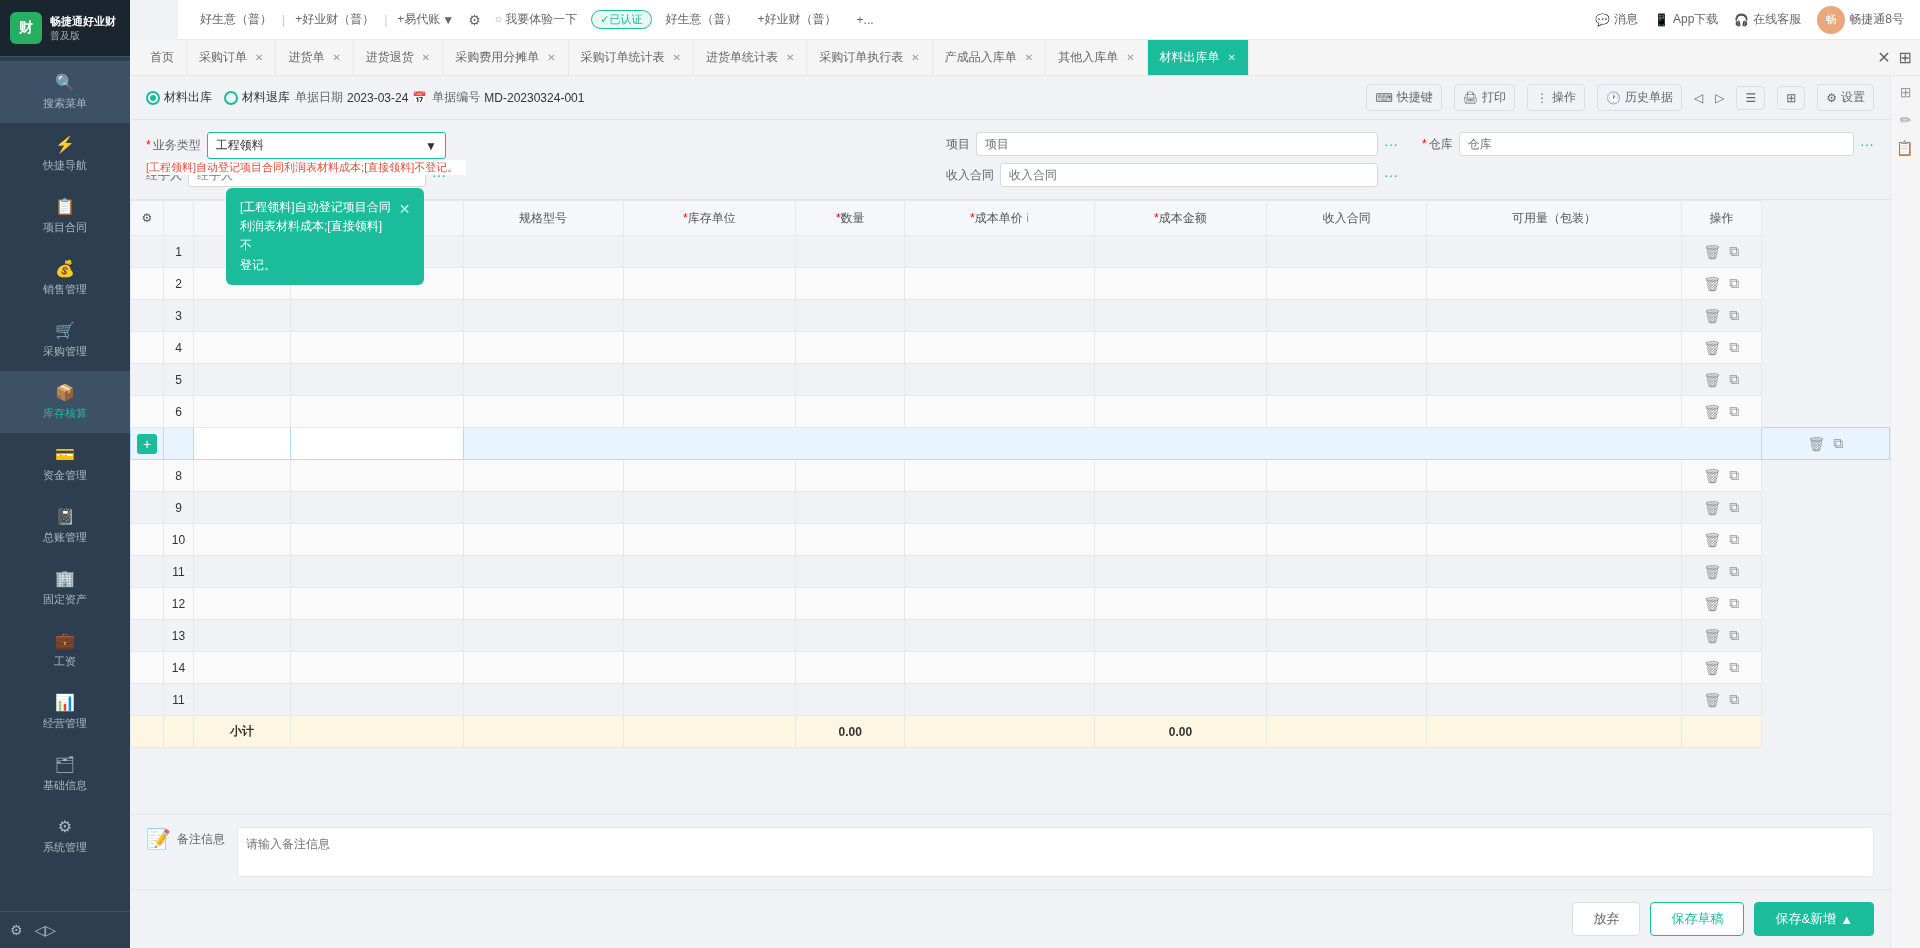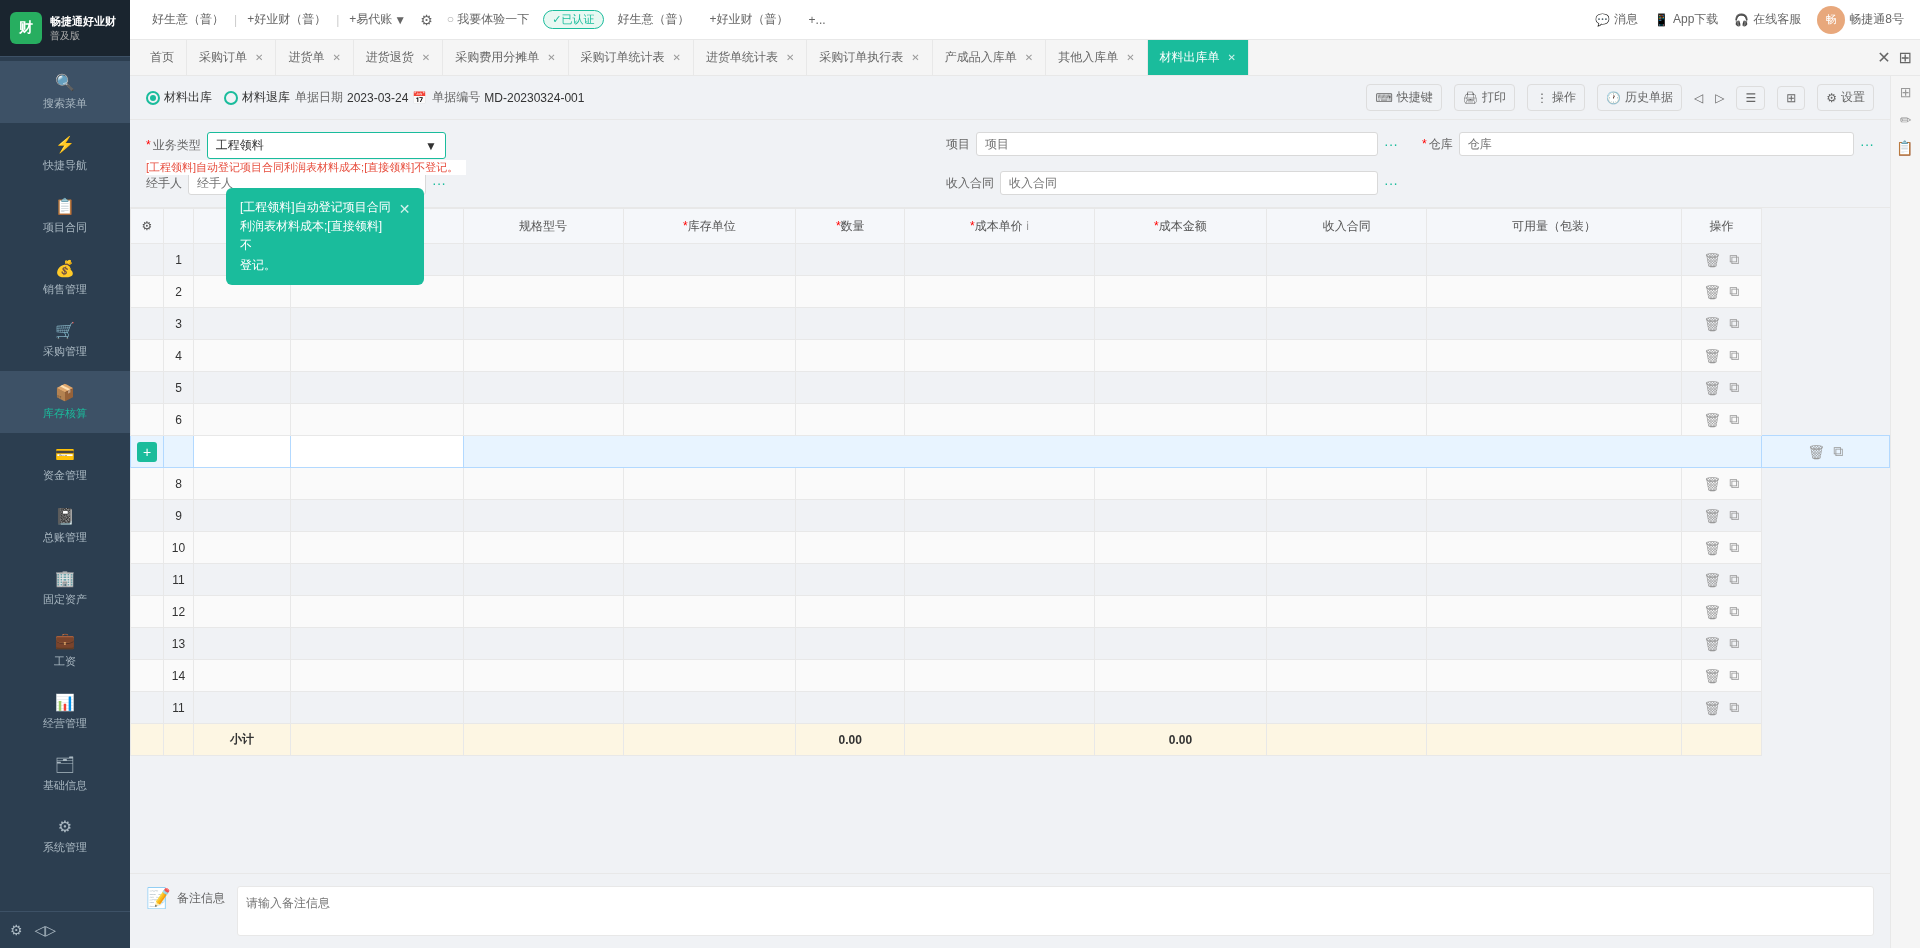--- a/index.html
+++ b/index.html
@@ -20,21 +20,21 @@
     .sidebar-item-label { font-size: 11px; text-align: center; }
     .sidebar-search { background: #3d5166; }
 
     .sidebar-bottom { display: flex; align-items: center; padding: 10px; gap: 12px; border-top: 1px solid #3d5166; }
     .sidebar-bottom-icon { color: #aab8c2; cursor: pointer; font-size: 14px; }
 
     
     .main-content { flex: 1; display: flex; flex-direction: column; background: #f0f2f5; overflow: hidden; }
 
     
-    .top-bar { background: #fff; border-bottom: 1px solid #e8e8e8; padding: 0 16px; display: flex; align-items: center; justify-content: space-between; height: 40px; flex-shrink: 0; }
+    .top-bar { background: #fff; border-bottom: 1px solid #e8e8e8; padding: 0 16px; display: flex; align-items: center; justify-content: space-between; height: 40px; flex-shrink: 0; margin-left: 48px; }
     .top-bar-left { display: flex; align-items: center; gap: 8px; flex-wrap: nowrap; overflow: hidden; }
     .top-bar-nav { display: flex; align-items: center; gap: 4px; font-size: 12px; color: #666; }
     .top-bar-nav-item { padding: 2px 6px; cursor: pointer; white-space: nowrap; }
     .top-bar-nav-dropdown { display: flex; align-items: center; gap: 2px; padding: 2px 6px; cursor: pointer; }
     .top-bar-status { display: flex; align-items: center; gap: 6px; color: #1abc9c; font-size: 12px; }
     .status-badge { background: #e8f8f2; color: #1abc9c; border: 1px solid #1abc9c; border-radius: 10px; padding: 1px 8px; font-size: 11px; }
     .top-bar-right { display: flex; align-items: center; gap: 16px; font-size: 12px; color: #666; flex-shrink: 0; }
     .top-bar-right-item { display: flex; align-items: center; gap: 4px; cursor: pointer; }
     .user-avatar { width: 28px; height: 28px; border-radius: 50%; background: #e8a87c; display: flex; align-items: center; justify-content: center; color: white; font-size: 11px; }
 
@@ -53,21 +53,21 @@
     .radio-item { display: flex; align-items: center; gap: 4px; cursor: pointer; }
     .radio-dot { width: 14px; height: 14px; border-radius: 50%; border: 2px solid #1abc9c; display: flex; align-items: center; justify-content: center; }
     .radio-dot.checked::after { content: ''; width: 6px; height: 6px; border-radius: 50%; background: #1abc9c; }
     .date-field { display: flex; align-items: center; gap: 4px; }
     .date-value { color: #333; font-weight: 400; }
     .doc-number { display: flex; align-items: center; gap: 4px; }
     .page-toolbar-right { display: flex; align-items: center; gap: 12px; }
     .toolbar-btn { display: flex; align-items: center; gap: 4px; padding: 4px 8px; border: 1px solid #ddd; border-radius: 4px; cursor: pointer; color: #666; font-size: 12px; }
 
     
-    .form-area { padding: 12px 16px; display: flex; flex-direction: column; gap: 12px; flex-shrink: 0; }
+    .form-area { padding: 12px 16px; display: flex; flex-direction: column; gap: 4px; flex-shrink: 0; }
     .form-row { display: flex; align-items: flex-start; gap: 24px; }
     .form-field { display: flex; align-items: center; gap: 6px; flex: 1; position: relative; }
     .form-label { color: #666; white-space: nowrap; font-size: 12px; }
     .form-label.required::before { content: '*'; color: #f00; margin-right: 2px; }
     .form-input { flex: 1; border: 1px solid #d9d9d9; border-radius: 3px; padding: 4px 8px; font-size: 12px; color: #333; outline: none; }
     .form-select { flex: 1; border: 1px solid #1abc9c; border-radius: 3px; padding: 4px 8px; font-size: 12px; color: #333; display: flex; align-items: center; justify-content: space-between; cursor: pointer; background: #fff; }
     .form-dots { color: #1abc9c; font-size: 14px; cursor: pointer; }
     .warning-msg { color: #e74c3c; font-size: 11px; position: absolute; top: 26px; left: 0; background: #fff; z-index: 10; white-space: nowrap; }
 
     
@@ -711,20 +711,28 @@
         <div class="page-footer">
           <div class="remarks-row">
             <div style="display:flex;align-items:center;gap:6px;">
               <span style="font-size:20px;color:#1abc9c;">📝</span>
               <span style="color:#666;font-size:12px;">备注信息</span>
             </div>
             <textarea class="remarks-textarea" placeholder="请输入备注信息" style=""></textarea>
           </div>
         </div>
 
+        <div class="action-bar">
+          <button class="btn btn-default">放弃</button>
+          <button class="btn btn-secondary">保存草稿</button>
+          <button class="btn btn-primary">
+            <span>保存&amp;新增</span>
+            <span>▲</span>
+          </button>
+        </div>
       </div>
 
       <div class="right-panel">
         <span style="cursor:pointer;color:#999;font-size:14px;">⊞</span>
         <span style="cursor:pointer;color:#999;font-size:14px;">✏</span>
         <span style="cursor:pointer;color:#1abc9c;font-size:14px;">📋</span>
       </div>
     </div>
   </div>
 </div>

